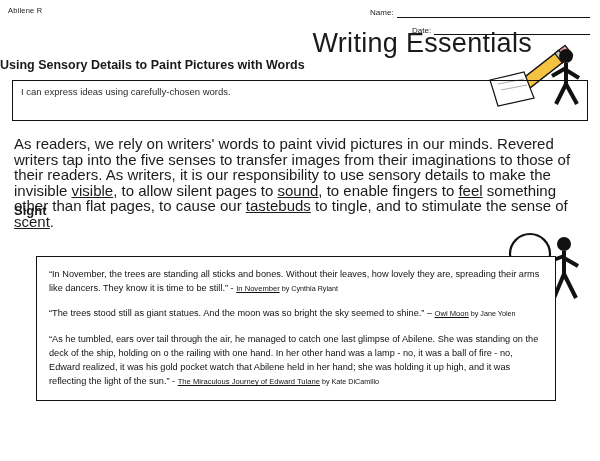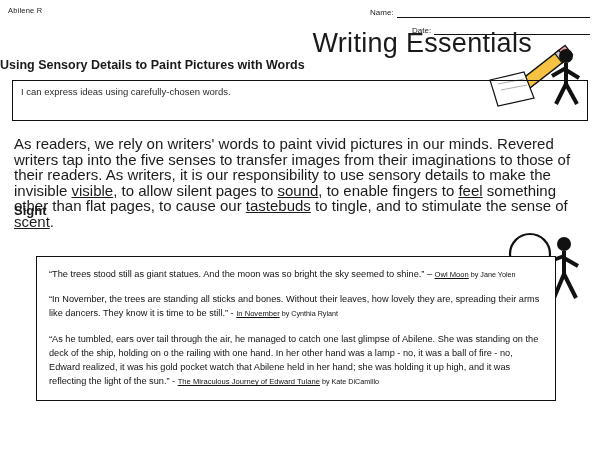--- a/index.html
+++ b/index.html
@@ -236,23 +236,23 @@
       <path d="M62 23 L62 46" stroke="#111" stroke-width="4" fill="none"></path>
       <path d="M62 28 L46 34" stroke="#111" stroke-width="4" fill="none"></path>
       <path d="M62 30 L76 38" stroke="#111" stroke-width="4" fill="none"></path>
       <path d="M62 46 L52 70" stroke="#111" stroke-width="4" fill="none"></path>
       <path d="M62 46 L74 70" stroke="#111" stroke-width="4" fill="none"></path>
     </svg>
   </div>
 
   <div class="quote-box">
     <div class="quote">
+      <span>“In November, the trees are standing all sticks and bones. Without their leaves, how lovely they are, spreading their arms like dancers. They know it is time to be still.” - </span><span class="src">In November</span><span class="src-auth"> by Cynthia Rylant</span>
+    </div>
+    <div class="quote">
       <span>“The trees stood still as giant statues. And the moon was so bright the sky seemed to shine.” – </span><span class="src">Owl Moon</span><span class="src-auth"> by Jane Yolen</span>
-    </div>
-    <div class="quote">
-      <span>“In November, the trees are standing all sticks and bones. Without their leaves, how lovely they are, spreading their arms like dancers. They know it is time to be still.” - </span><span class="src">In November</span><span class="src-auth"> by Cynthia Rylant</span>
     </div>
     <div class="quote">
       <span>“As he tumbled, ears over tail through the air, he managed to catch one last glimpse of Abilene. She was standing on the deck of the ship, holding on o the railing with one hand. In her other hand was a lamp - no, it was a ball of fire - no, Edward realized, it was his gold pocket watch that Abilene held in her hand; she was holding it up high, and it was reflecting the light of the sun.” - </span><span class="src">The Miraculous Journey of Edward Tulane</span><span class="src-auth"> by Kate DiCamillo</span>
     </div>
   </div>
 
 </div>
 
 </body></html>

